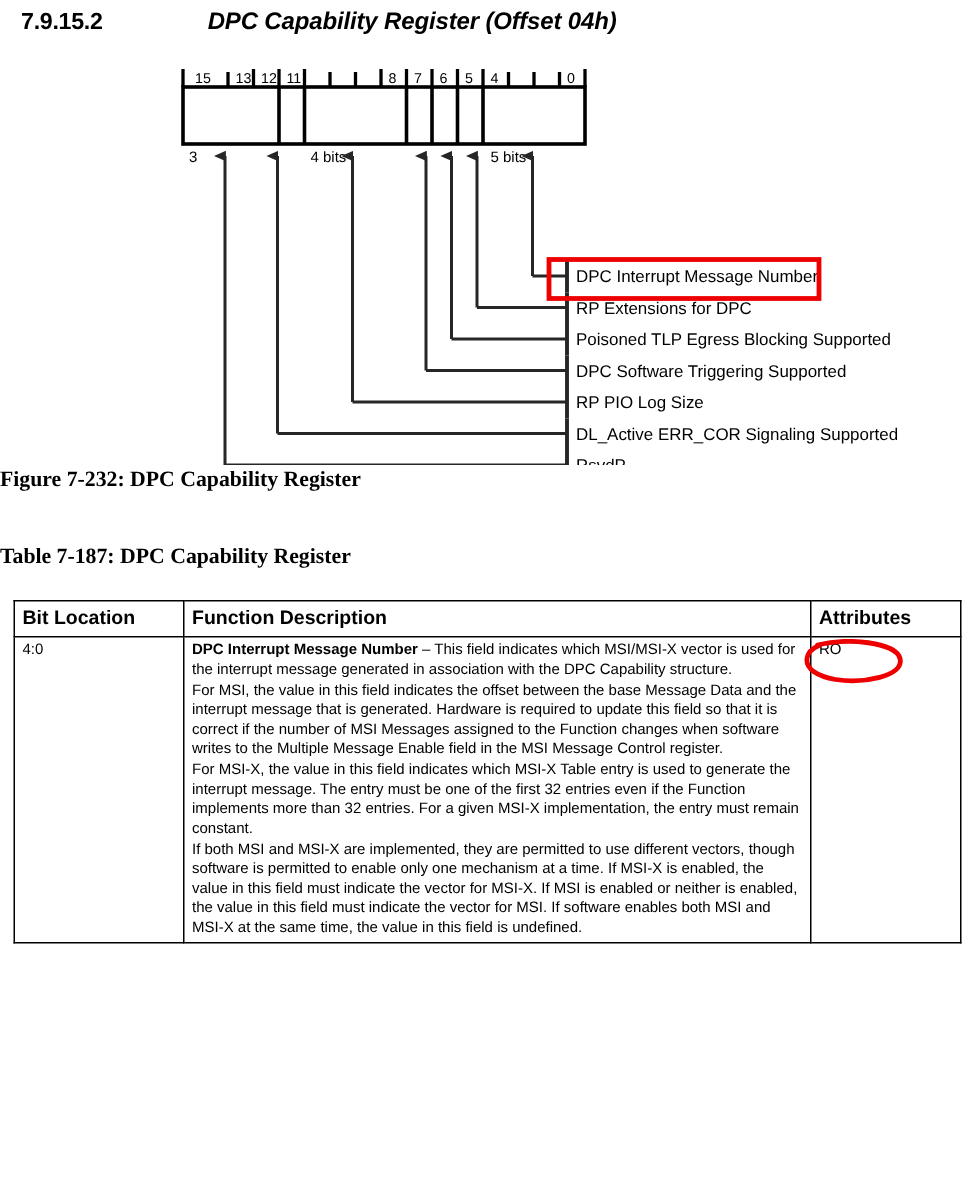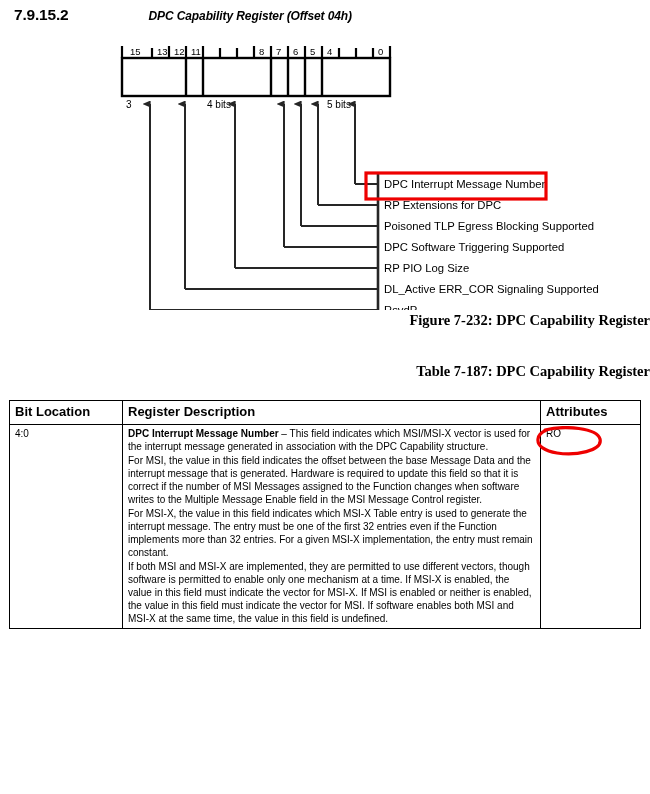--- a/index.html
+++ b/index.html
@@ -22,36 +22,36 @@
     align-items: baseline;
     white-space: nowrap;
     gap: 48px;
   }
   .heading-num {
     font-size: 15.5px;
     font-weight: bold;
     letter-spacing: -0.2px;
   }
   .heading-title {
-    font-size: 12px;
+    font-size: 16px;
     font-weight: bold;
     font-style: italic;
-    margin-left: 32px;
+    margin-left: 22px;
     letter-spacing: -0.1px;
   }
 
   
   .figure { position: absolute; top: 0; left: 0; width: 578px; height: 340px; }
   .figure svg { display: block; }
 
   
   .caption {
     position: absolute;
     width: 650px;
-    text-align: right;
+    text-align: left;
     font-family: "Liberation Serif", serif;
     font-size: 14.5px;
     font-weight: bold;
   }
   .caption-figure { top: 312px; }
   .caption-table  { top: 363px; }
 
   
   .reg-table {
     position: absolute;
@@ -208,21 +208,21 @@
 </div>
 
 <div class="caption caption-figure">Figure 7-232: DPC Capability Register</div>
 
 <div class="caption caption-table">Table 7-187: DPC Capability Register</div>
 
 <table class="reg-table">
   <thead>
     <tr>
       <th class="col-bit">Bit Location</th>
-      <th>Register Description</th>
+      <th>Function Description</th>
       <th class="col-attr">Attributes</th>
     </tr>
   </thead>
   <tbody>
     <tr>
       <td class="col-bit">4:0</td>
 
       <td class="cell-desc">
         <p><span class="term">DPC Interrupt Message Number</span><span> – This field indicates which MSI/MSI-X vector is used for the interrupt message generated in association with the DPC Capability structure.</span></p>
         <p>For MSI, the value in this field indicates the offset between the base Message Data and the interrupt message that is generated.  Hardware is required to update this field so that it is correct if the number of MSI Messages assigned to the Function changes when software writes to the Multiple Message Enable field in the MSI Message Control register.</p>

